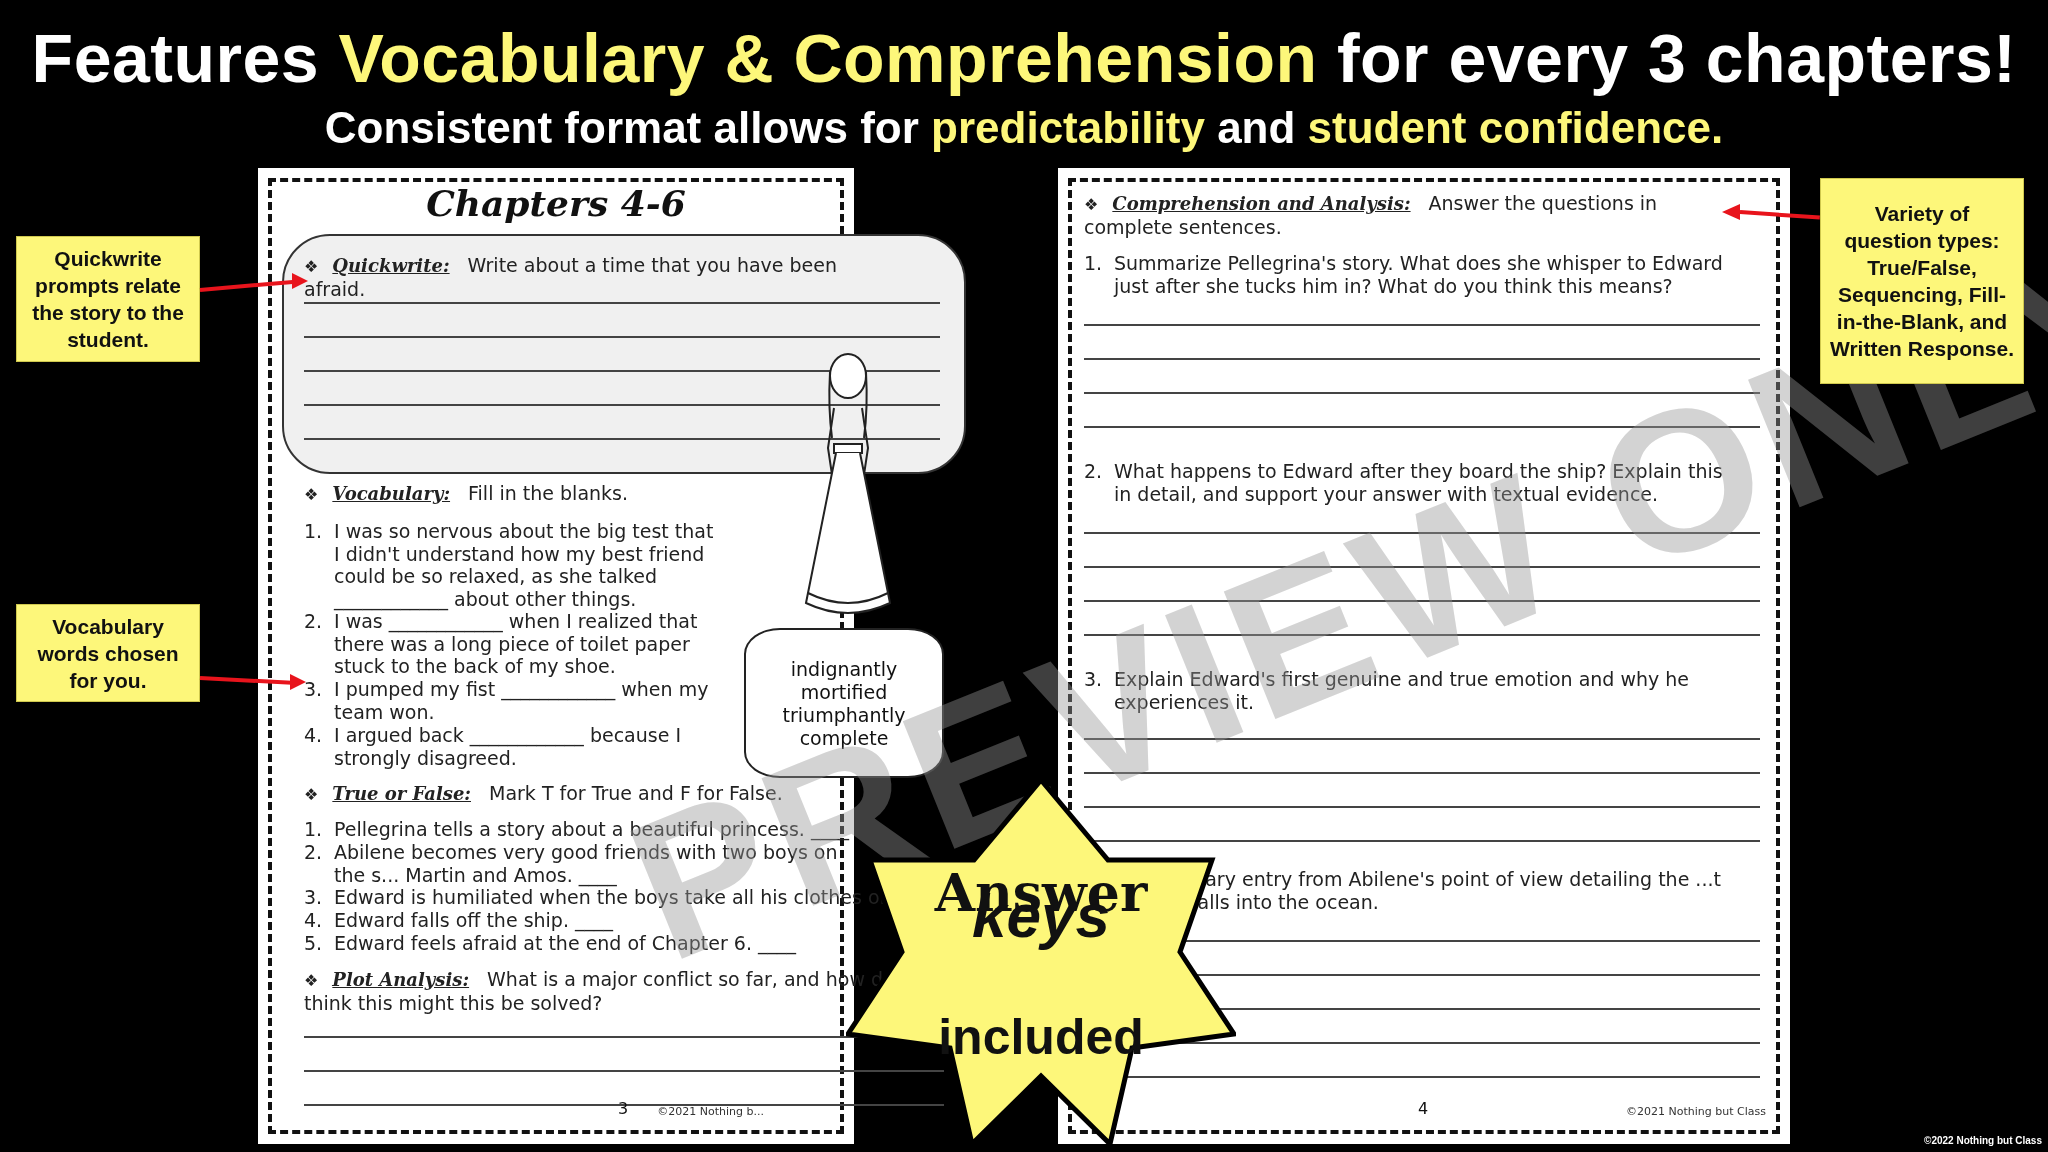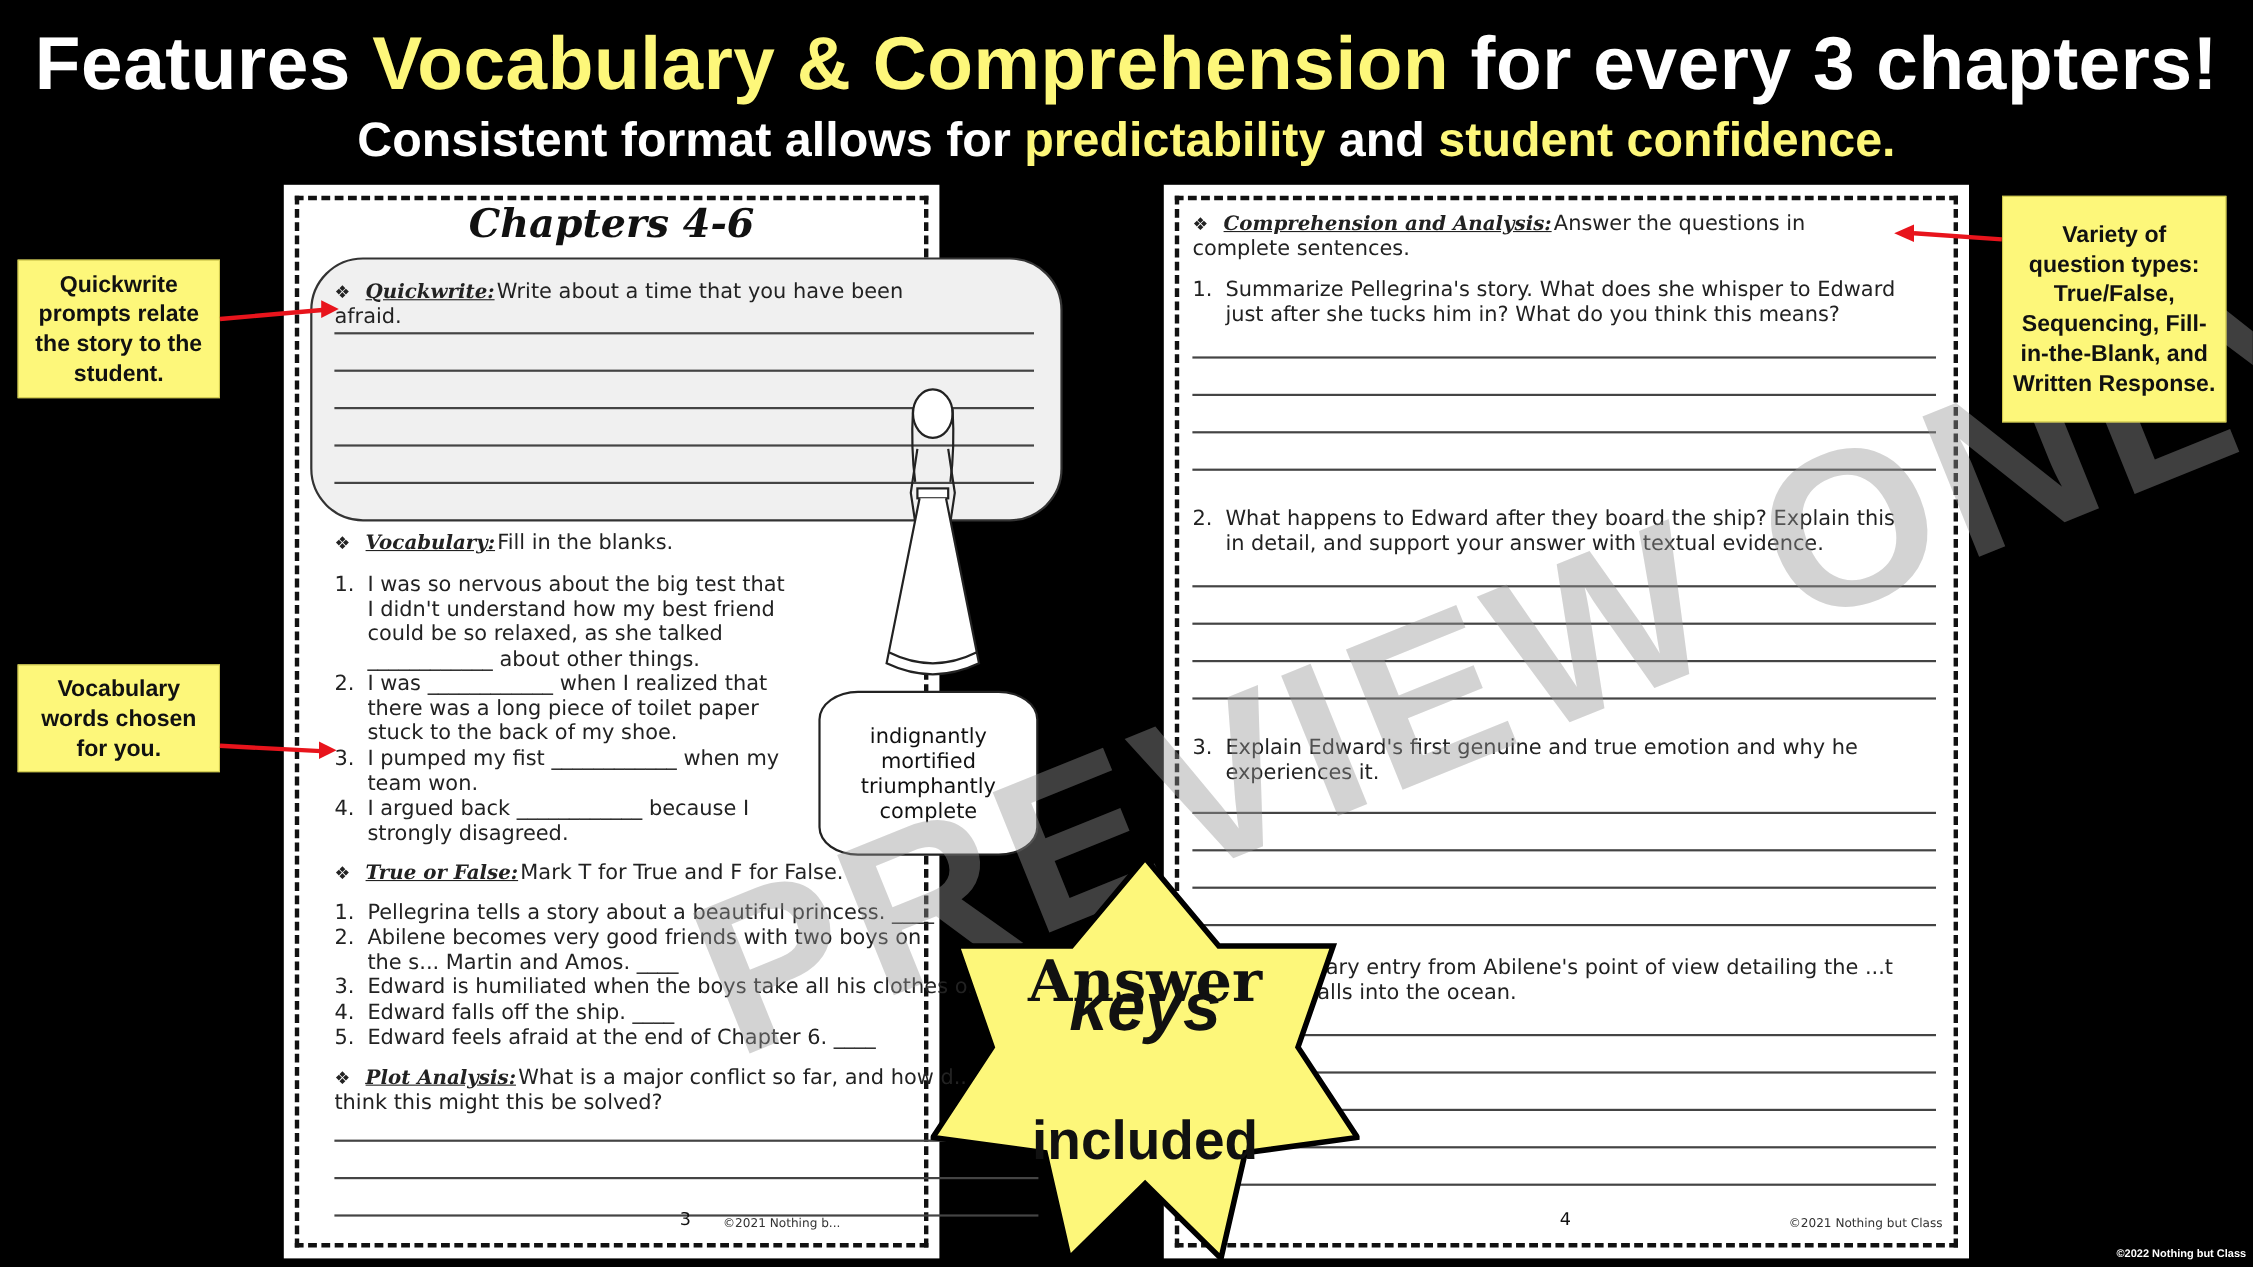--- a/index.html
+++ b/index.html
@@ -35,21 +35,21 @@
   .qw-box {
     position: absolute; left: 24px; top: 66px; width: 684px; height: 240px;
     background: #f0f0f0; border: 2px solid #333; border-radius: 48px;
   }
   .section-head {
     position: absolute; font-size: 19px; line-height: 23px; color: #222;
   }
   .section-head .bullet { margin-right: 14px; font-size: 16px; }
   .section-head .label {
     font-family: "DejaVu Serif", serif; font-style: italic; font-weight: bold;
-    text-decoration: underline; font-size: 18px; margin-right: 2px;
+    text-decoration: underline; font-size: 18px; margin-right: 18px;
   }
   .rule { position: absolute; height: 2px; background: #444; }
 
   .list-item { position: absolute; font-size: 19px; line-height: 22.5px; color: #222; }
   .list-item .num { position: absolute; left: 0; top: 0; width: 30px; }
   .list-item .txt { display: block; padding-left: 30px; }
 
   .word-bank {
     position: absolute; left: 486px; top: 460px; width: 200px; height: 150px;
     border: 2px solid #222; border-radius: 36px 36px 36px 36px / 26px 26px 26px 26px;

